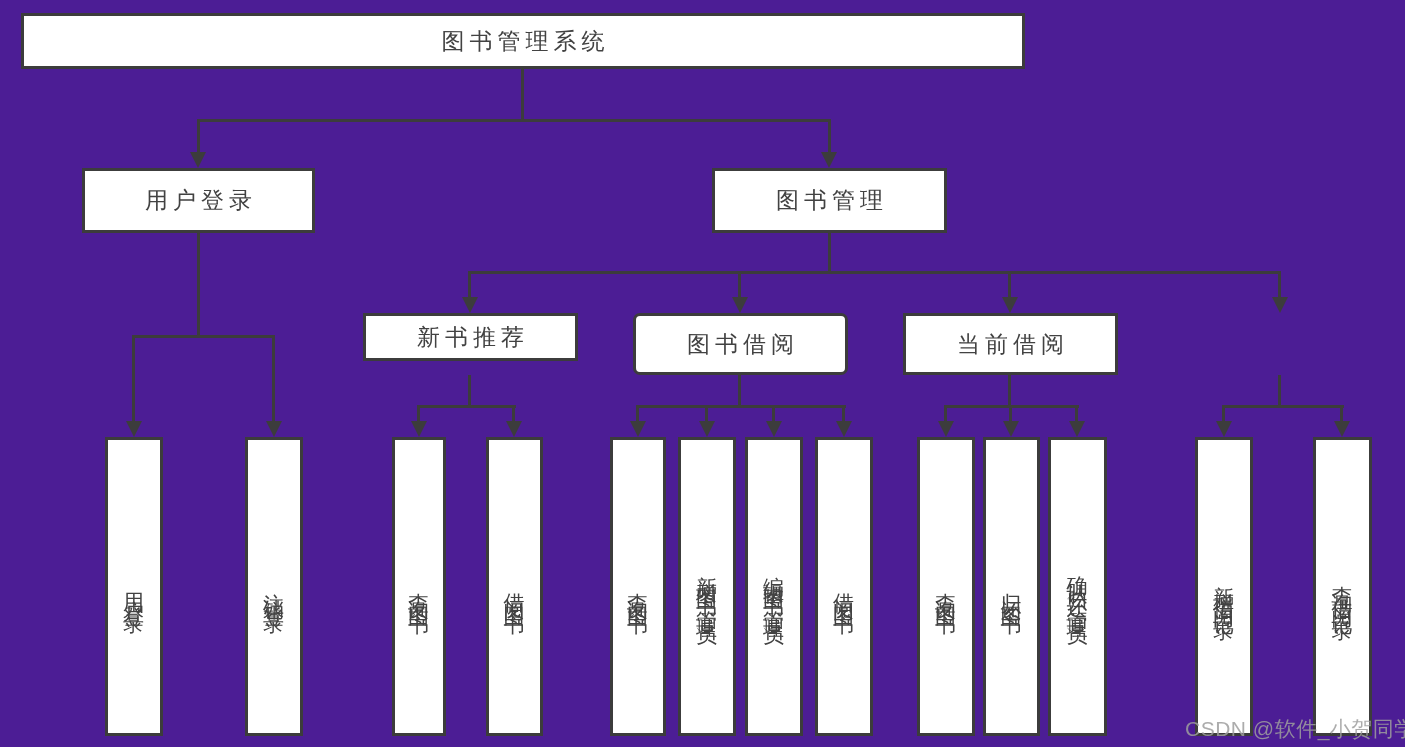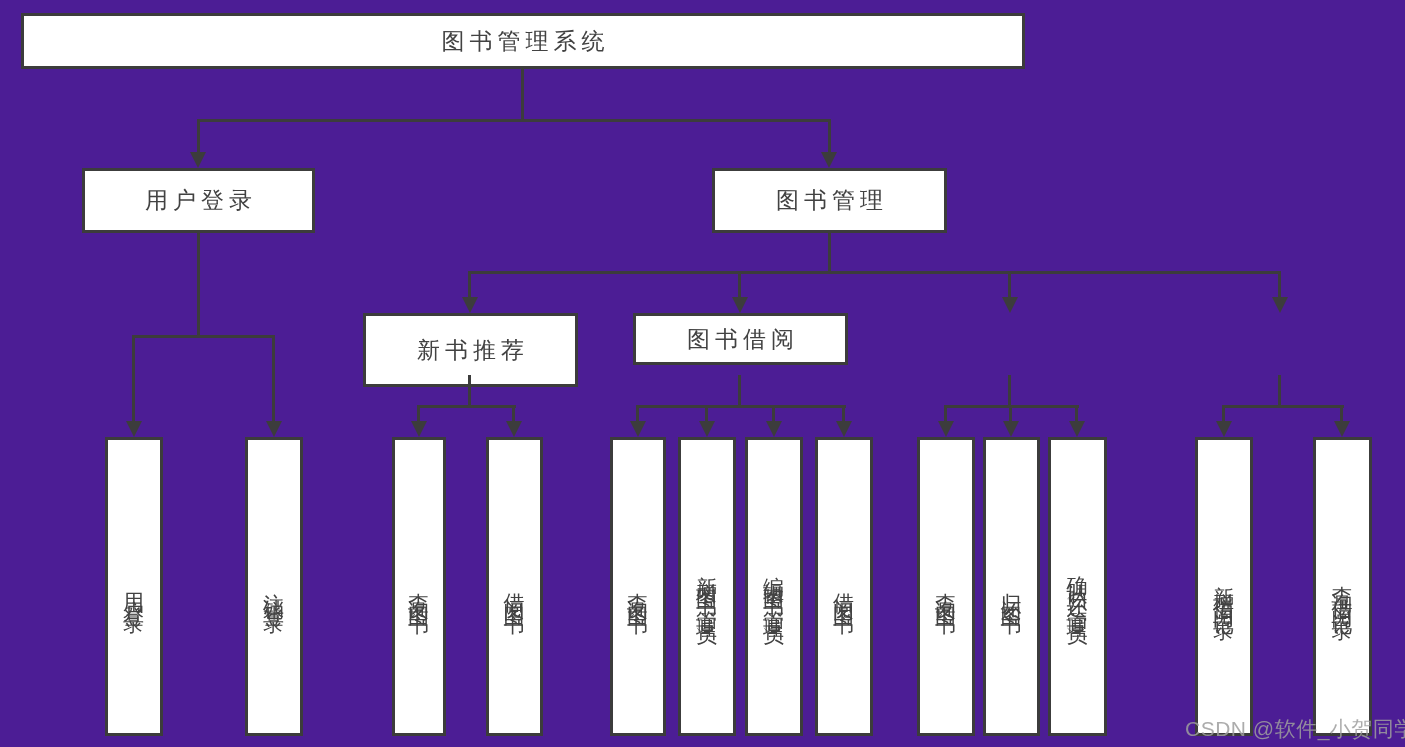--- a/index.html
+++ b/index.html
@@ -91,25 +91,28 @@
   <div class="hline" style="left:468px;top:271px;width:813px;"></div>
   <div class="vline" style="left:468px;top:271px;height:28px;"></div>
   <div class="arrow" style="left:462px;top:297px;"></div>
   <div class="vline" style="left:738px;top:271px;height:28px;"></div>
   <div class="arrow" style="left:732px;top:297px;"></div>
   <div class="vline" style="left:1008px;top:271px;height:28px;"></div>
   <div class="arrow" style="left:1002px;top:297px;"></div>
   <div class="vline" style="left:1278px;top:271px;height:28px;"></div>
   <div class="arrow" style="left:1272px;top:297px;"></div>
 
-  <div class="hnode" style="left:363px;top:313px;width:215px;height:74px;">
+  <div class="hnode" style="left:363px;top:313px;width:215px;height:48px;">
     <span>新书推荐</span>
   </div>
-  <div class="hnode" style="left:633px;top:313px;width:215px;height:52px;">
+  <div class="hnode" style="left:633px;top:313px;width:215px;height:62px;border-radius:7px;">
     <span>图书借阅</span>
+  </div>
+  <div class="hnode" style="left:903px;top:313px;width:215px;height:62px;">
+    <span>当前借阅</span>
   </div>
 
   <div class="vline" style="left:468px;top:375px;height:33px;"></div>
   <div class="hline" style="left:417px;top:405px;width:99px;"></div>
   <div class="vline" style="left:417px;top:405px;height:17px;"></div>
   <div class="arrow" style="left:411px;top:421px;"></div>
   <div class="vline" style="left:512px;top:405px;height:17px;"></div>
   <div class="arrow" style="left:506px;top:421px;"></div>
 
   <div class="vline" style="left:738px;top:375px;height:33px;"></div>

